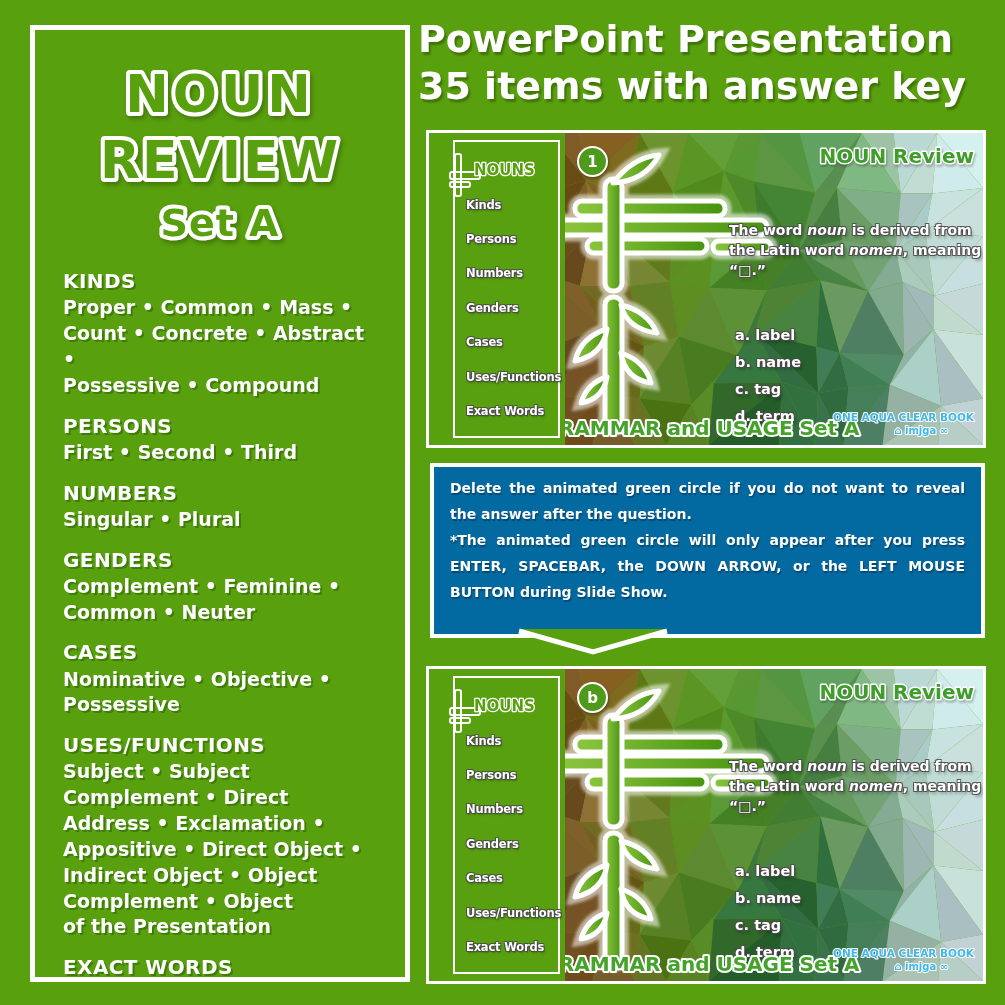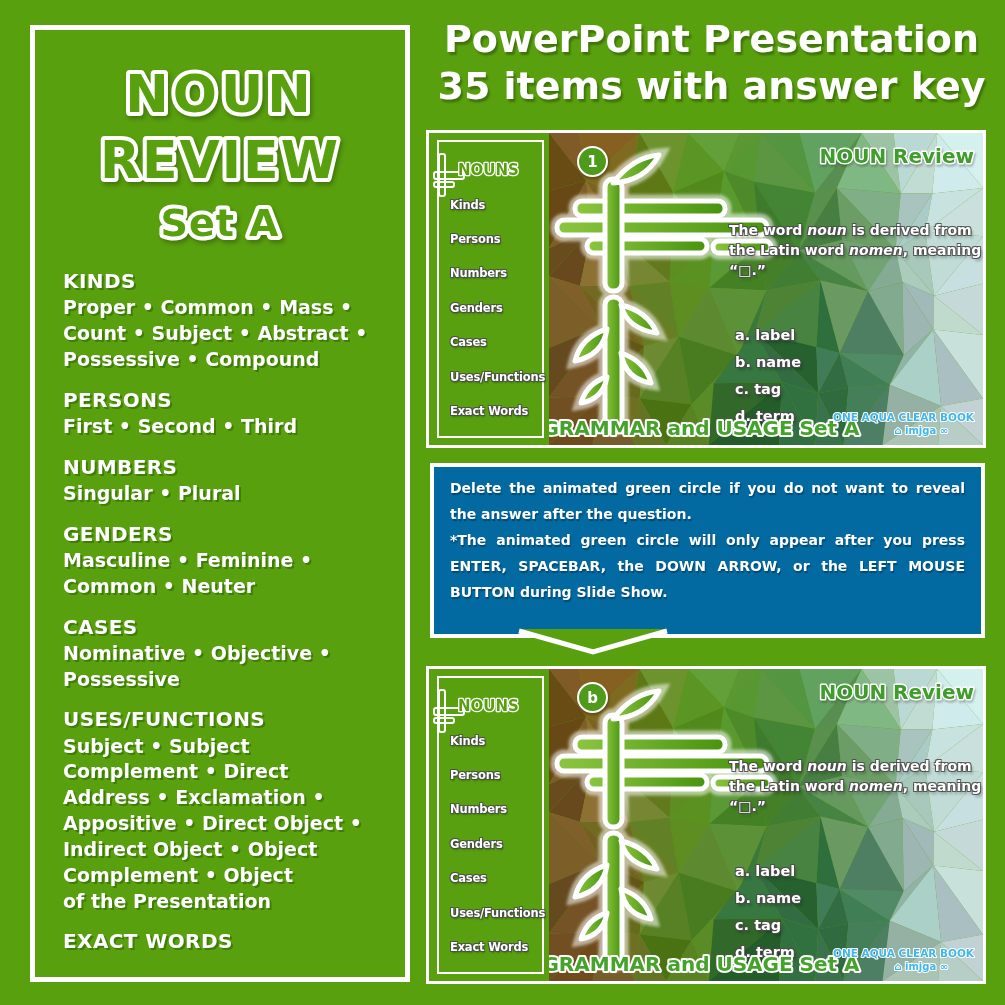--- a/index.html
+++ b/index.html
@@ -18,21 +18,21 @@
           font-weight:bold;font-family:"DejaVu Sans",sans-serif;}
   .panel-body{
     position:absolute;top:238px;left:0;right:0;padding:0 28px;
     color:#fff;font-weight:bold;font-size:19px;line-height:1.36;
     text-shadow:2px 2px 0 rgba(25,70,0,.4);
   }
   .sec{margin-bottom:14px;}
   .sec-h{font-size:20px;letter-spacing:.4px;}
   
   .main-header{
-    position:absolute;left:418px;top:16px;width:587px;text-align:center;
+    position:absolute;left:418px;top:16px;width:587px;
     color:#fff;font-weight:bold;font-size:38px;line-height:1.24;white-space:nowrap;
     text-shadow:2px 3px 2px rgba(0,0,0,.28);
   }
   
   .slide{
     position:absolute;left:426px;width:554px;height:312px;
     border:3px solid #fff;background:#59a00e;overflow:hidden;
   }
   #slide1{top:130px;}
   #slide2{top:666px;}
@@ -57,21 +57,21 @@
   .q{position:absolute;left:300px;top:88px;width:254px;font-size:14px;font-weight:bold;line-height:1.42;}
   .q i{font-style:italic;}
   .opts{position:absolute;left:306px;top:168px;margin-top:21px;}
   .opt{font-size:14.5px;font-weight:bold;line-height:27px;}
   .footer-svg{position:absolute;left:120px;bottom:1px;width:304px;height:36px;overflow:visible;}
   .footer-svg text{fill:#45a32b;stroke:#fff;stroke-width:4;paint-order:stroke;stroke-linejoin:round;
     font-weight:bold;font-size:20px;}
   .brand-svg{position:absolute;right:5px;bottom:5px;width:155px;height:32px;overflow:visible;}
   .brand-svg text{fill:#41b6e8;stroke:#fff;stroke-width:2;paint-order:stroke;stroke-linejoin:round;
     font-weight:bold;}
-  .s-sidebar{position:absolute;left:0;top:0;width:120px;height:100%;background:#58a010;}
+  .s-sidebar{position:absolute;left:16px;top:0;width:120px;height:100%;background:#58a010;}
   .s-inner{position:absolute;left:8px;top:7px;right:5px;bottom:7px;border:2px solid #fff;}
   .nouns-head{position:absolute;left:-8px;top:8px;width:114px;height:54px;overflow:visible;}
   .nouns-head text{fill:#58a010;stroke:#fff;stroke-width:2.6;paint-order:stroke;stroke-linejoin:round;
     font-weight:bold;font-size:15px;}
   .nouns-head .glyph{fill:none;stroke:#fff;stroke-width:2;}
   .s-item{position:absolute;left:11px;font-size:11.5px;font-weight:bold;letter-spacing:-.2px;
     color:#fff;white-space:nowrap;
     text-shadow:-1px -1px 0 rgba(75,75,75,.8),1px -1px 0 rgba(75,75,75,.8),
                 -1px 1px 0 rgba(75,75,75,.8),1px 1px 0 rgba(75,75,75,.8),
                 1px 2px 2px rgba(0,0,0,.3);}
@@ -91,34 +91,34 @@
 <aside class="panel">
   <svg class="panel-title" width="368" height="212" viewBox="0 0 368 212">
     <text class="bubble" x="184" y="58" text-anchor="middle" font-size="52" letter-spacing="4">NOUN</text>
     <text class="bubble" x="184" y="124" text-anchor="middle" font-size="52" letter-spacing="2">REVIEW</text>
     <text class="bubble" x="184" y="182" text-anchor="middle" font-size="38" letter-spacing="1">Set A</text>
   </svg>
   <div class="panel-body">
     <div class="sec">
       <div class="sec-h">KINDS</div>
       <div>Proper • Common • Mass •</div>
-      <div>Count • Subject • Abstract •</div>
+      <div>Count • Concrete • Abstract •</div>
       <div>Possessive • Compound</div>
     </div>
     <div class="sec">
       <div class="sec-h">PERSONS</div>
       <div>First • Second • Third</div>
     </div>
     <div class="sec">
       <div class="sec-h">NUMBERS</div>
       <div>Singular • Plural</div>
     </div>
     <div class="sec">
       <div class="sec-h">GENDERS</div>
-      <div>Masculine • Feminine •</div>
+      <div>Complement • Feminine •</div>
       <div>Common • Neuter</div>
     </div>
     <div class="sec">
       <div class="sec-h">CASES</div>
       <div>Nominative • Objective •</div>
       <div>Possessive</div>
     </div>
     <div class="sec">
       <div class="sec-h">USES/FUNCTIONS</div>
       <div>Subject • Subject</div>

